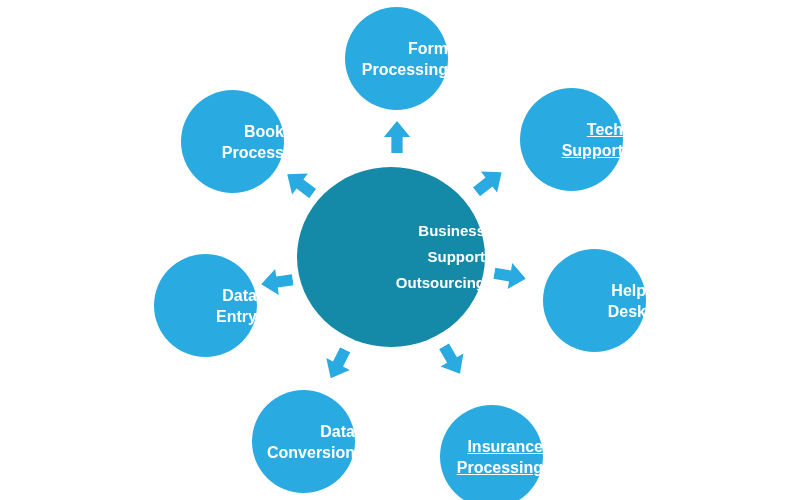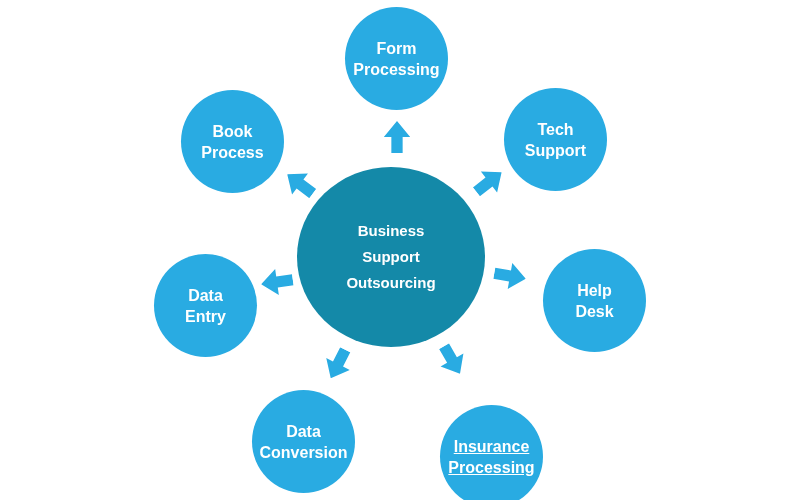--- a/index.html
+++ b/index.html
@@ -7,35 +7,35 @@
     width: 800px; height: 500px;
     background: #ffffff;
     font-family: "Liberation Sans", sans-serif;
     position: relative; overflow: hidden;
   }
   .stage { position: absolute; inset: 0; }
 
   .circle {
     position: absolute; border-radius: 50%;
     display: flex; flex-direction: column;
-    align-items: center; justify-content: center;
+    align-items: flex-end; justify-content: center;
     text-align: center; color: var(--text, #fff); font-weight: bold;
   }
   .center-circle {
     background: var(--center-circle, #1489A8);
     width: 188px; height: 180px; left: 297px; top: 167px;
     font-size: 15px; line-height: 26px;
   }
   .satellite {
     background: var(--satellite-circle, #29ABE2);
     width: 103px; height: 103px;
     font-size: 16px; line-height: 21px;
   }
   #node-form-processing      { left: 345px; top: 7px;   }
-  #node-tech-support         { left: 504px; top: 88px;  }
+  #node-tech-support         { left: 520px; top: 88px; text-decoration: underline;  }
   #node-help-desk            { left: 543px; top: 249px; }
   #node-insurance-processing { left: 440px; top: 405px; text-decoration: underline; }
   #node-data-conversion      { left: 252px; top: 390px; }
   #node-data-entry           { left: 154px; top: 254px; }
   #node-book-keeping         { left: 181px; top: 90px;  }
 
   .arrow {
     position: absolute; width: 32px; height: 28px;
     color: var(--arrow, #29ABE2);
   }

